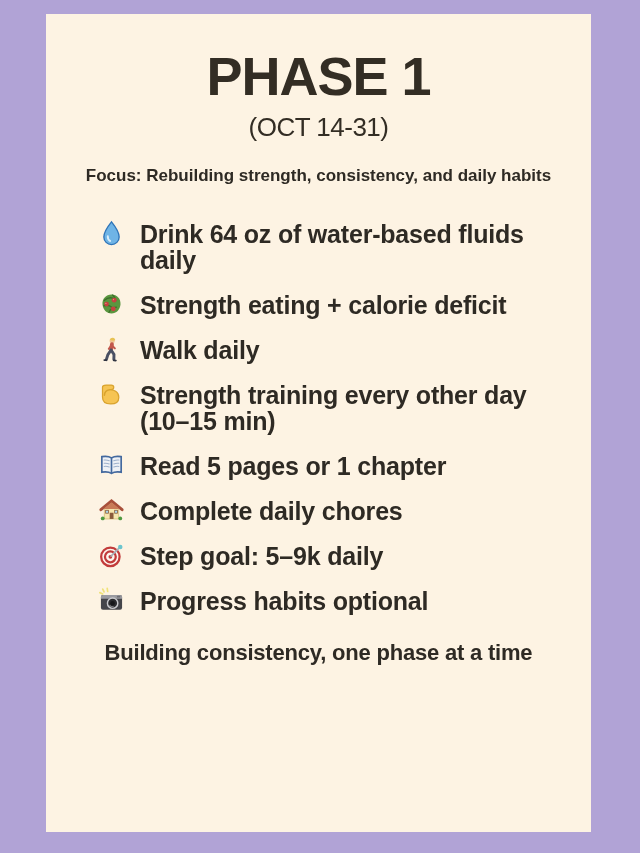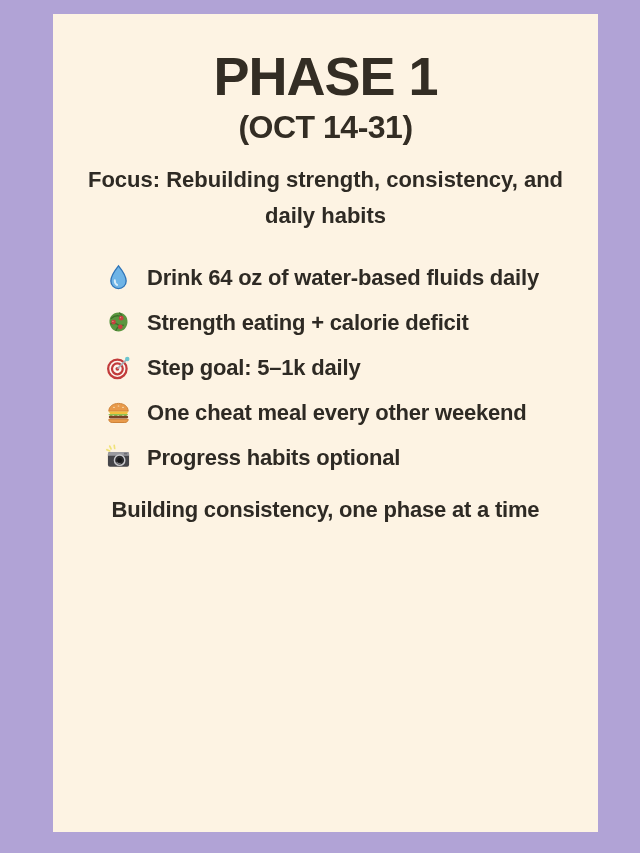--- a/index.html
+++ b/index.html
@@ -3,51 +3,51 @@
 <meta charset="utf-8">
 <style>
   html,body{margin:0;padding:0;}
   body{
     width:640px;height:853px;position:relative;overflow:hidden;
     background:#b1a3d6;
     font-family:"Liberation Sans",sans-serif;
     -webkit-font-smoothing:antialiased;
   }
   .card{
-    position:absolute;left:53px;top:14px;width:545px;height:818px;
+    position:absolute;left:46px;top:14px;width:545px;height:818px;
     background:#fdf3e3;box-sizing:border-box;
     display:flex;flex-direction:column;
   }
   .title{
     margin-top:34px;text-align:center;
     font-size:54px;line-height:57px;font-weight:700;
     letter-spacing:-1px;color:#332d24;
   }
   .subtitle{
     margin-top:2px;text-align:center;
-    font-size:32px;line-height:40px;font-weight:700;
+    font-size:26px;line-height:40px;font-weight:400;
     letter-spacing:-0.5px;color:#332d24;
   }
   .focus{
     margin:15px auto 0;max-width:485px;text-align:center;
-    font-size:22px;line-height:36px;font-weight:700;color:#2e2a24;
+    font-size:17px;line-height:28px;font-weight:700;color:#2e2a24;
   }
   .list{
     margin-top:31px;padding:0 24px 0 52px;
   }
   .row{
     display:flex;align-items:flex-start;margin-bottom:19px;
   }
   .row:last-child{margin-bottom:0;}
   .item-icon{
     flex:0 0 27px;width:27px;height:27px;margin-right:15px;margin-top:-1px;
   }
   .item-icon svg{width:27px;height:27px;display:block;}
   .item-text{
-    flex:1;font-size:22px;line-height:26px;font-weight:700;color:#2e2a24;
+    flex:1;font-size:25px;line-height:26px;font-weight:700;color:#2e2a24;
     letter-spacing:-0.2px;
   }
   .tagline{
     margin:26px auto 0;max-width:500px;text-align:right;
     font-size:22px;line-height:26px;font-weight:700;color:#2e2a24;
     letter-spacing:-0.2px;
   }
 </style>
 </head>
 <body>
@@ -77,53 +77,85 @@
     <circle cx="14.4" cy="8.2" r="2.1" fill="#c84040"></circle>
     <circle cx="13.6" cy="15.8" r="2.1" fill="#c84040"></circle>
     <circle cx="7" cy="11" r="0.6" fill="#e8908a"></circle>
     <circle cx="13.8" cy="7.6" r="0.6" fill="#e8908a"></circle>
   </svg>
 </span>
     <span class="item-text">Strength eating + calorie deficit</span>
   </div>
 
 
+  <div class="row">
+    <span class="item-icon">
+  <svg viewBox="0 0 24 24" xmlns="http://www.w3.org/2000/svg">
+    <circle cx="12.6" cy="4.2" r="2.3" fill="#f0c493"></circle>
+    <path d="M10.5 3.4c.4-1.4 1.6-2.1 2.8-1.9 1.1.2 1.9 1 2 2.2-1.5.6-3.5.4-4.8-.3Z" fill="#e7c253"></path>
+    <path d="M12.4 7.2 11.6 12.4" stroke="#c2574c" stroke-width="3.4" stroke-linecap="round"></path>
+    <path d="M12.2 8.2 15 11M12.2 8.2 9.6 11.4" stroke="#c2574c" stroke-width="1.8" stroke-linecap="round"></path>
+    <path d="M11.6 12.4 8.8 16.6 7.4 21M11.6 12.4l2.6 4-.1 4.6" stroke="#4a5063" stroke-width="2.6" stroke-linecap="round" fill="none"></path>
+    <path d="M7.4 21.4H5.6M14.1 21.6l1.8.2" stroke="#2e3340" stroke-width="1.6" stroke-linecap="round"></path>
+  </svg>
+</span>
+    <span class="item-text">Walk daily</span>
+  </div>
 
+  <div class="row">
+    <span class="item-icon">
+  <svg viewBox="0 0 24 24" xmlns="http://www.w3.org/2000/svg">
+    <path d="M7.2 3.6h4.6c1.3 0 2.2.9 2.2 2s-.9 2-2.2 2h-1.6c3.6.1 8.3 1.8 8.3 7 0 4-3.4 5.8-7.3 5.8-4.6 0-7.2-2.1-7.2-6.2V5.6c0-1.3.9-2 3.2-2Z" fill="#f6c453" stroke="#d9a32e" stroke-width="1.1"></path>
+    <path d="M10.2 7.8c-2.8.4-4.4 2.1-4.5 4.8" stroke="#d9a32e" stroke-width="1.3" fill="none" stroke-linecap="round"></path>
+  </svg>
+</span>
+    <span class="item-text">Strength training every other day (10–15 min)</span>
+  </div>
 
+  <div class="row">
+    <span class="item-icon">
+  <svg viewBox="0 0 24 24" xmlns="http://www.w3.org/2000/svg">
+    <path d="M12 5.2C10 3.9 7 3.5 3.4 4.1v13.8c3.6-.6 6.6-.2 8.6 1.1 2-1.3 5-1.7 8.6-1.1V4.1C17 3.5 14 3.9 12 5.2Z" fill="#eef1f6" stroke="#44699e" stroke-width="1.5"></path>
+    <path d="M12 5.2V19" stroke="#44699e" stroke-width="1.5"></path>
+    <path d="M5.4 7.2c1.7-.2 3.2 0 4.6.6M5.4 10c1.7-.2 3.2 0 4.6.6M5.4 12.8c1.7-.2 3.2 0 4.6.6M14 7.8c1.4-.6 2.9-.8 4.6-.6M14 10.6c1.4-.6 2.9-.8 4.6-.6M14 13.4c1.4-.6 2.9-.8 4.6-.6" stroke="#9db0cc" stroke-width="0.9" fill="none" stroke-linecap="round"></path>
+  </svg>
+</span>
+    <span class="item-text">Read 5 pages or 1 chapter</span>
+  </div>
 
+  <div class="row">
+    <span class="item-icon">
+  <svg viewBox="0 0 24 24" xmlns="http://www.w3.org/2000/svg">
+    <rect x="5.6" y="10.2" width="12.8" height="9.3" fill="#f6e6ae" stroke="#d9c27e" stroke-width="0.8"></rect>
+    <path d="M2.6 11.3 12 3.4l9.4 7.9" fill="none" stroke="#a8503a" stroke-width="2.6" stroke-linecap="round"></path>
+    <path d="M12 4.6 4.8 10.6h14.4Z" fill="#c97b57"></path>
+    <rect x="10.4" y="14" width="3.4" height="5.5" fill="#8a5a3a"></rect>
+    <rect x="6.8" y="11.8" width="2.6" height="2.6" fill="#a9d8ec" stroke="#8a5a3a" stroke-width="0.7"></rect>
+    <rect x="14.8" y="11.8" width="2.6" height="2.6" fill="#a9d8ec" stroke="#8a5a3a" stroke-width="0.7"></rect>
+    <circle cx="4.2" cy="19" r="1.7" fill="#4e9940"></circle>
+    <circle cx="19.8" cy="19" r="1.7" fill="#4e9940"></circle>
+  </svg>
+</span>
+    <span class="item-text">Complete daily chores</span>
+  </div>
 
 
   <div class="row">
     <span class="item-icon">
   <svg viewBox="0 0 24 24" xmlns="http://www.w3.org/2000/svg">
     <circle cx="11" cy="13.2" r="8.2" fill="#fdf6ee" stroke="#c23b3b" stroke-width="2"></circle>
     <circle cx="11" cy="13.2" r="4.8" fill="none" stroke="#c23b3b" stroke-width="2"></circle>
     <circle cx="11" cy="13.2" r="1.7" fill="#c23b3b"></circle>
     <path d="M19.6 4.6 11.6 12.6" stroke="#a9afb6" stroke-width="1.5" stroke-linecap="round"></path>
     <circle cx="19.8" cy="4.4" r="2" fill="#6cc5ce"></circle>
   </svg>
 </span>
-    <span class="item-text">Step goal: 5–1k daily</span>
+    <span class="item-text">Step goal: 5–9k daily</span>
   </div>
 
-  <div class="row">
-    <span class="item-icon">
-  <svg viewBox="0 0 24 24" xmlns="http://www.w3.org/2000/svg">
-    <path d="M3.4 10.8c0-4.4 4-6.9 8.6-6.9s8.6 2.5 8.6 6.9Z" fill="#e89a4b" stroke="#c97a2e" stroke-width="0.8"></path>
-    <ellipse cx="8" cy="7.4" rx="0.8" ry="0.5" fill="#f8e3bb"></ellipse>
-    <ellipse cx="12" cy="6.2" rx="0.8" ry="0.5" fill="#f8e3bb"></ellipse>
-    <ellipse cx="16" cy="7.4" rx="0.8" ry="0.5" fill="#f8e3bb"></ellipse>
-    <path d="M3 11h18l-1.4 1.6 1 1.4H3.6l1-1.4Z" fill="#f2c03e"></path>
-    <path d="M3.2 14c1.4 1.6 2.8 1.6 4.2.2 1.4 1.4 2.9 1.4 4.3 0 1.4 1.4 2.9 1.4 4.3 0 1.4 1.4 2.8 1.4 4.2-.2v-.6H3.2Z" fill="#8cc152"></path>
-    <rect x="3.4" y="14.8" width="17.2" height="2.5" rx="1.25" fill="#7a4426"></rect>
-    <path d="M3.4 18h17.2v.3c0 1.5-1.3 2.6-3 2.6H6.4c-1.7 0-3-1.1-3-2.6Z" fill="#e89a4b" stroke="#c97a2e" stroke-width="0.8"></path>
-  </svg>
-</span>
-    <span class="item-text">One cheat meal every other weekend</span>
-  </div>
 
   <div class="row">
     <span class="item-icon">
   <svg viewBox="0 0 24 24" xmlns="http://www.w3.org/2000/svg">
     <path d="M4.2 1.8l1.2 2.6M8.2 1.2l.4 2.8M1.6 5l2.6 1.2" stroke="#f0e27a" stroke-width="1.5" stroke-linecap="round"></path>
     <rect x="2.6" y="7" width="18.8" height="13.2" rx="1.8" fill="#45454a"></rect>
     <path d="M2.6 10.4V8.8c0-1 .8-1.8 1.8-1.8h15.2c1 0 1.8.8 1.8 1.8v1.6Z" fill="#9a9aa0"></path>
     <rect x="16.8" y="7.8" width="3" height="1.6" rx="0.5" fill="#6e6e74"></rect>
     <circle cx="13" cy="14.4" r="4.6" fill="#2b2b2e" stroke="#c8c8cc" stroke-width="1.3"></circle>
     <circle cx="13" cy="14.4" r="2" fill="#17171a"></circle>

